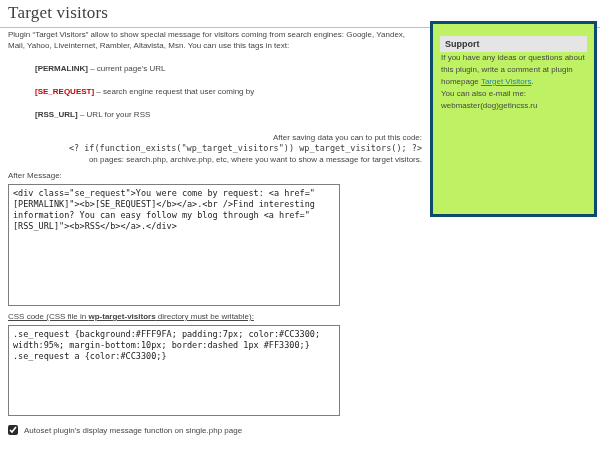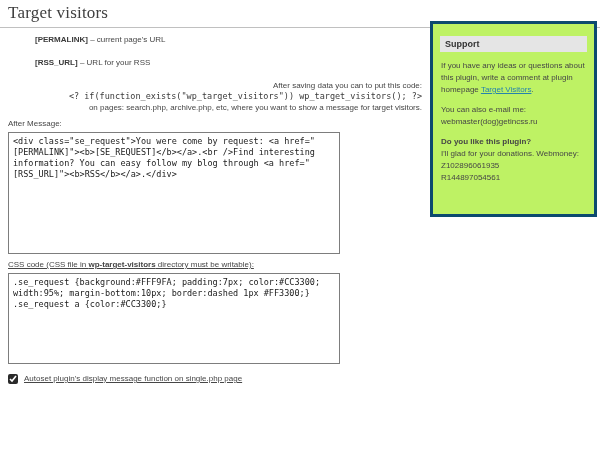--- a/index.html
+++ b/index.html
@@ -30,45 +30,47 @@
   textarea.ta{
     display:block;box-sizing:border-box;margin:3px 0 0 0;
     width:332px;border:1px solid #7d7d7d;background:#fff;color:#1a1a1a;
     font-family:"DejaVu Sans Mono","Liberation Mono",monospace;
     font-size:8.5px;line-height:11px;padding:3px 4px;
     resize:none;overflow:hidden;outline:none;border-radius:0;
   }
   .ta1{height:122px;}
   .ta2{height:91px;}
   .css-label{margin-top:6px !important;text-decoration:underline;}
-  .check-row{margin-top:9px !important;display:flex;align-items:flex-end;text-decoration:underline;}
+  .check-row{margin-top:9px !important;display:flex;align-items:flex-start;}
   .check-row input{width:10px;height:10px;margin:0 6px 0 0;accent-color:#2a2a2a;}
   .check-row label{line-height:11px;}
   .sidebar{
     position:absolute;left:430px;top:21px;width:149px;height:176px;
     border:3px solid #0c4a6e;background:#bef264;padding:6px 6px 8px 6px;
   }
   .support-heading{
     background:#e5e5e5;color:#333;font-weight:bold;font-size:9px;
     padding:3px 5px;margin:6px 1px 0 1px;
   }
-  .sidebar p{margin:8px 2px 0 2px;line-height:12px;}
+  .sidebar p{margin:0 2px 0 2px;line-height:12px;}
   .sidebar a{color:#2583AD;text-decoration:underline;cursor:pointer;}
   .bold{font-weight:bold;}
 </style>
 </head>
 <body>
 
 <h1 class="page-title">Target visitors</h1>
 
 <div class="main">
 
+  <p class="intro">Plugin “Target Visitors” allow to show special message for visitors coming from search engines: Google, Yandex, Mail, Yahoo, Liveinternet, Rambler, Altavista, Msn. You can use this tags in text:</p>
 
   <p class="tag-row"><b>[PERMALINK]</b> <span>– current page's URL</span></p>
 
+  <p class="tag-row"><b class="red">[SE_REQUEST]</b> <span>– search engine request that user coming by</span></p>
 
   <p class="tag-row"><b>[RSS_URL]</b> <span>– URL for your RSS</span></p>
 
   <p class="code-block">
     <span class="line">After saving data you can to put this code:</span>
     <span class="line mono">&lt;? if(function_exists("wp_target_visitors")) wp_target_visitors(); ?&gt;</span>
     <span class="line">on pages: search.php, archive.php, etc, where you want to show a message for target visitors.</span>
   </p>
 
   <p class="field-label">After Message:</p>
@@ -89,19 +91,13 @@
 
 </div>
 
 <div class="sidebar">
   <div class="support-heading">Support</div>
   <p><span>If you have any ideas or questions about this plugin, write a comment at plugin homepage </span><a>Target Visitors</a><span>.</span></p>
   <p>
     <span>You can also e-mail me:</span><br>
     <span>webmaster(dog)getincss.ru</span>
   </p>
-  <p>
-    <span class="bold">Do you like this plugin?</span><br>
-    <span>I'll glad for your donations. Webmoney:</span><br>
-    <span>Z102896061935</span><br>
-    <span>R144897054561</span>
-  </p>
 </div>
 
 </body></html>

